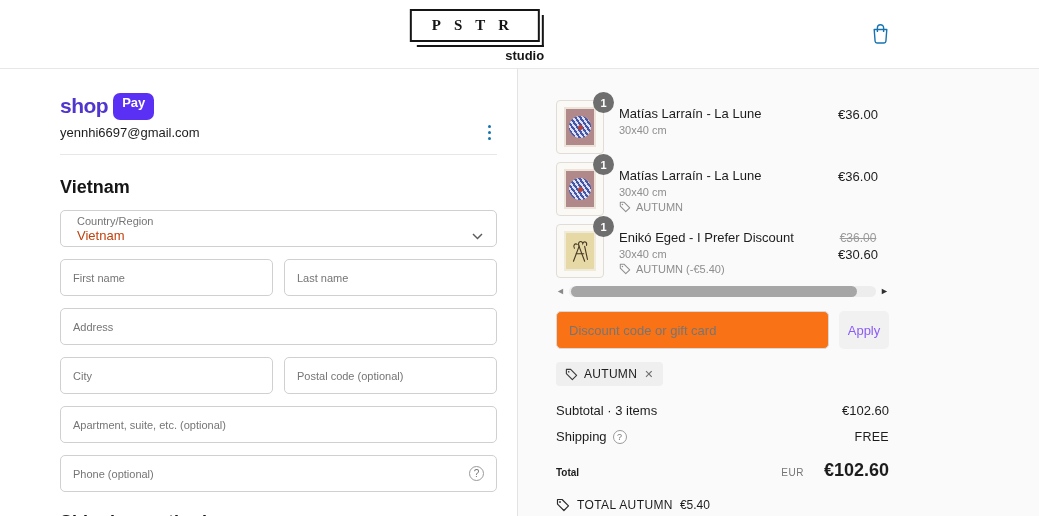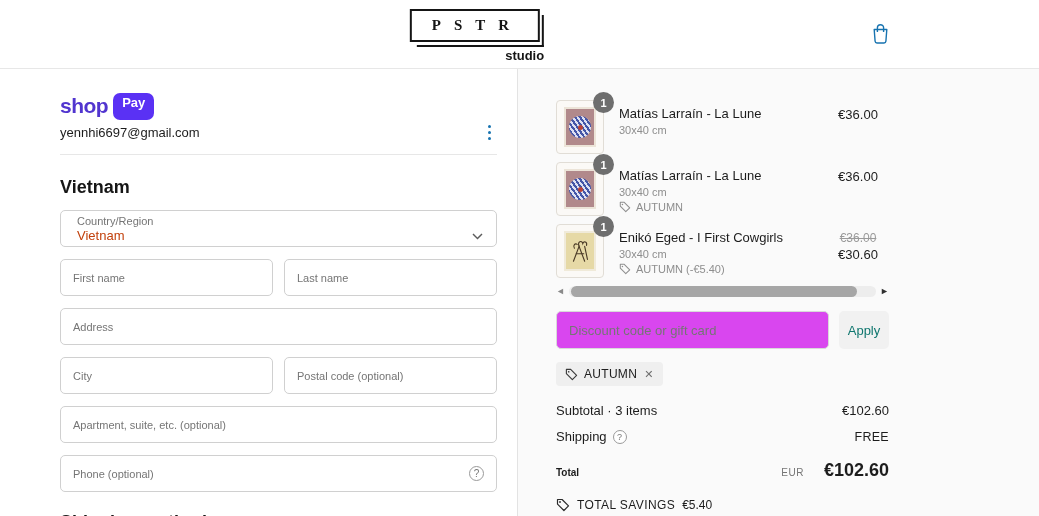--- a/index.html
+++ b/index.html
@@ -72,26 +72,26 @@
   .item-price { padding-top:7px; text-align:center; font-size:13px; color:#1c1c1c; min-width:62px; }
   .compare-price { display:block; font-size:12px; color:#9a9a9a; text-decoration:line-through; margin-bottom:2px; }
   
   .hscroll { display:flex; align-items:center; gap:4px; width:333px; margin:4px 0 14px; }
   .scroll-arrow { background:none; border:none; font-size:9px; line-height:11px; padding:0; cursor:pointer; }
   .arrow-left { color:#8a8a8a; } .arrow-right { color:#2f2f2f; }
   .scroll-track { flex:1; height:11px; background:#ededed; border-radius:6px; position:relative; }
   .scroll-thumb { position:absolute; left:2px; top:0; height:11px; width:93%; background:#a6a6a6; border-radius:6px; cursor:grab; }
   
   .discount-row { display:flex; gap:10px; width:333px; }
-  .discount-field { flex:1; height:38px; border:1px solid #d9d9d9; border-radius:5px; background:#d946ef; }
+  .discount-field { flex:1; height:38px; border:1px solid #d9d9d9; border-radius:5px; background:#f97316; }
   .discount-field input { width:100%; height:100%; border:none; outline:none; background:transparent;
     font-family:"Liberation Sans", sans-serif; font-size:13px; padding:0 12px; color:#1c1c1c; }
   .discount-field input::placeholder { color:#757575; opacity:1; }
   .apply-btn { width:50px; height:38px; background:#f1f1f1; border:none; border-radius:5px;
-    color:#0f766e; font-size:13px; font-family:"Liberation Sans", sans-serif; cursor:pointer; }
+    color:#8b5cf6; font-size:13px; font-family:"Liberation Sans", sans-serif; cursor:pointer; }
   .chip { display:inline-flex; align-items:center; gap:6px; margin-top:13px;
     background:#efefef; border-radius:4px; padding:5px 9px; }
   .chip-label { font-size:12px; color:#202020; letter-spacing:0.3px; }
   .chip-close { background:none; border:none; font-size:11px; color:#6e6e6e; cursor:pointer; padding:0 1px; }
   
   .totals { margin-top:17px; width:333px; }
   .t-row { display:flex; justify-content:space-between; align-items:center; margin-bottom:11px; }
   .t-label { font-size:13px; color:#1c1c1c; display:flex; align-items:center; gap:6px; }
   .t-value { font-size:13px; color:#1c1c1c; font-weight:500; }
   .free-value { font-size:12.5px; font-weight:500; letter-spacing:0.3px; }
@@ -250,21 +250,21 @@
                 <path d="M14 14 C12 9 17 7 18 11 C19 8 23 9 22 13"></path>
                 <path d="M20 14 L23 28"></path>
                 <path d="M9 16 C7 13 10 10 12 12"></path>
               </g>
             </svg>
           </div>
         </div>
         <span class="qty-badge">1</span>
       </div>
       <div class="item-main">
-        <div class="item-title">Enikó Eged - I First Cowgirls</div>
+        <div class="item-title">Enikó Eged - I Prefer Discount</div>
         <div class="item-size">30x40 cm</div>
         <div class="item-tagline">
           <svg class="tag-svg" width="12" height="12" viewBox="0 0 14 14">
             <path d="M1.5 1.5 h4.6 l6.4 6.4 -4.6 4.6 -6.4 -6.4 z" fill="none" stroke="#8e8e8e" stroke-width="1.2" stroke-linejoin="round"></path>
             <circle cx="4" cy="4" r="0.9" fill="#8e8e8e"></circle>
           </svg>
           <span>AUTUMN (-€5.40)</span>
         </div>
       </div>
       <div class="item-price">
@@ -317,19 +317,19 @@
         <span class="total-right">
           <span class="currency">EUR</span>
           <span class="total-value">€102.60</span>
         </span>
       </div>
       <div class="savings-row">
         <svg class="tag-svg" width="14" height="14" viewBox="0 0 14 14">
           <path d="M1.5 1.5 h4.6 l6.4 6.4 -4.6 4.6 -6.4 -6.4 z" fill="none" stroke="#2a2a2a" stroke-width="1.2" stroke-linejoin="round"></path>
           <circle cx="4" cy="4" r="0.9" fill="#2a2a2a"></circle>
         </svg>
-        <span class="savings-label">TOTAL SAVINGS</span>
+        <span class="savings-label">TOTAL AUTUMN</span>
         <span class="savings-value">€5.40</span>
       </div>
     </div>
 
   </div>
 </div>
 
 </body></html>

